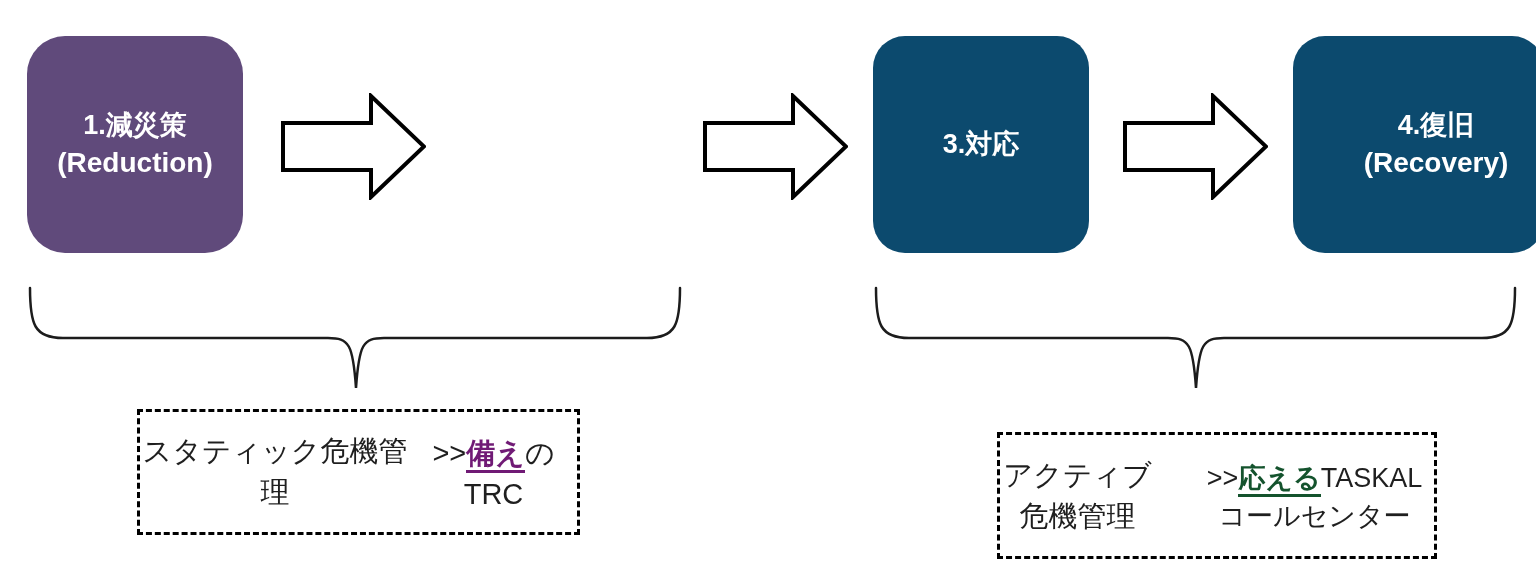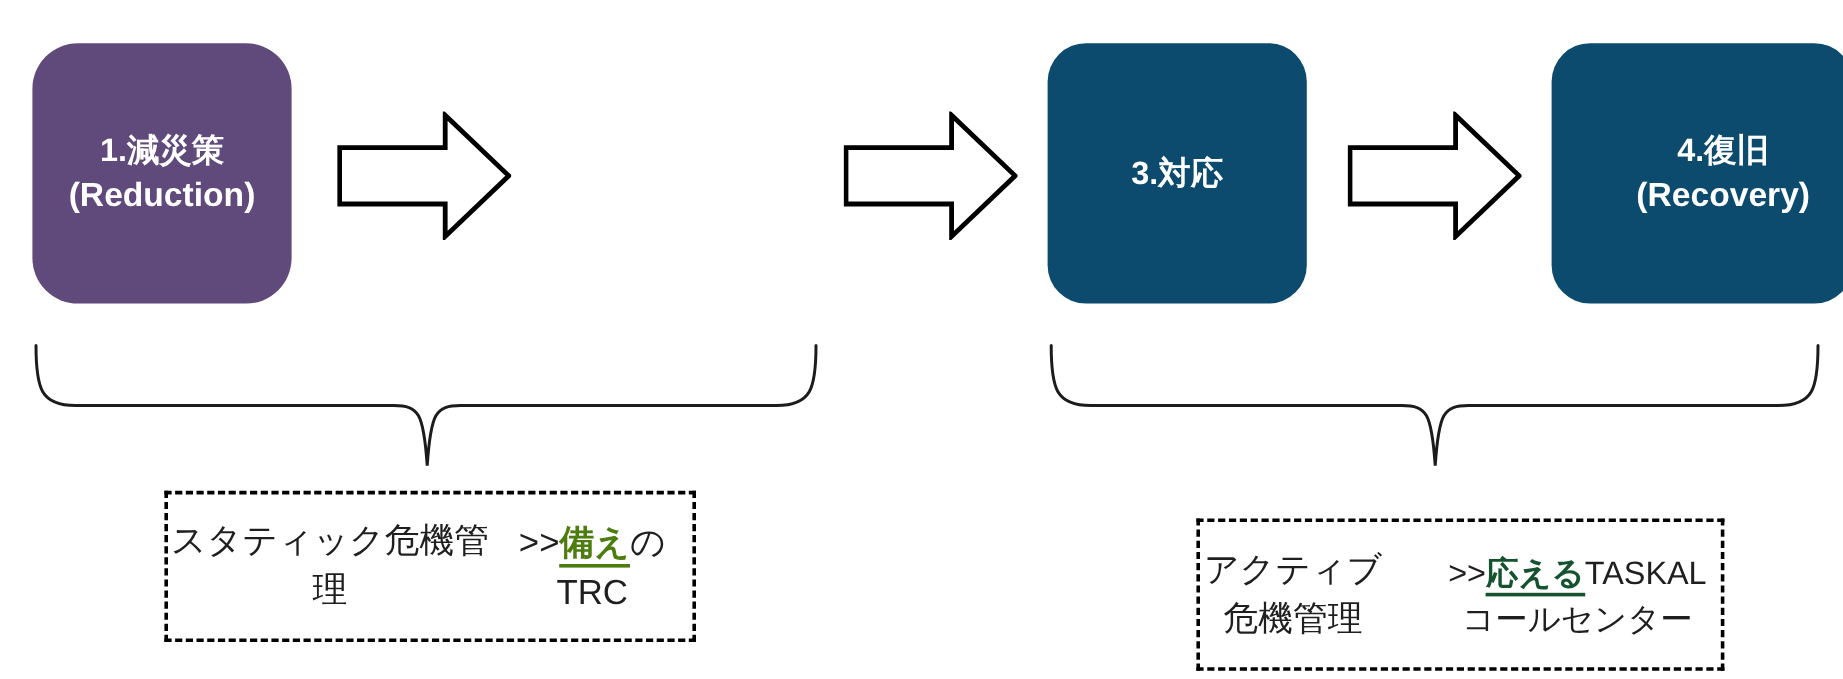--- a/index.html
+++ b/index.html
@@ -52,21 +52,21 @@
     background: #ffffff;
   }
   .note .line1 { font-size: 29px; line-height: 1.4; }
   .note .line2 { font-size: 29px; line-height: 1.4; margin-top: 4px; }
   .note.right .line2 { font-size: 27px; }
   .hl {
     font-weight: 700;
     border-bottom: 3px solid currentColor;
     padding-bottom: 1px;
   }
-  .hl.purple-text { color: #4d7c0f; }
+  .hl.purple-text { color: #701a75; }
   .hl.orange-text { color: #14532d; }
 </style>
 </head>
 <body>
 
 <div class="canvas">
 
   <div class="stage purple" style="left:27px;">
     <div class="title">1.減災策</div>
     <div class="subtitle">(Reduction)</div>

